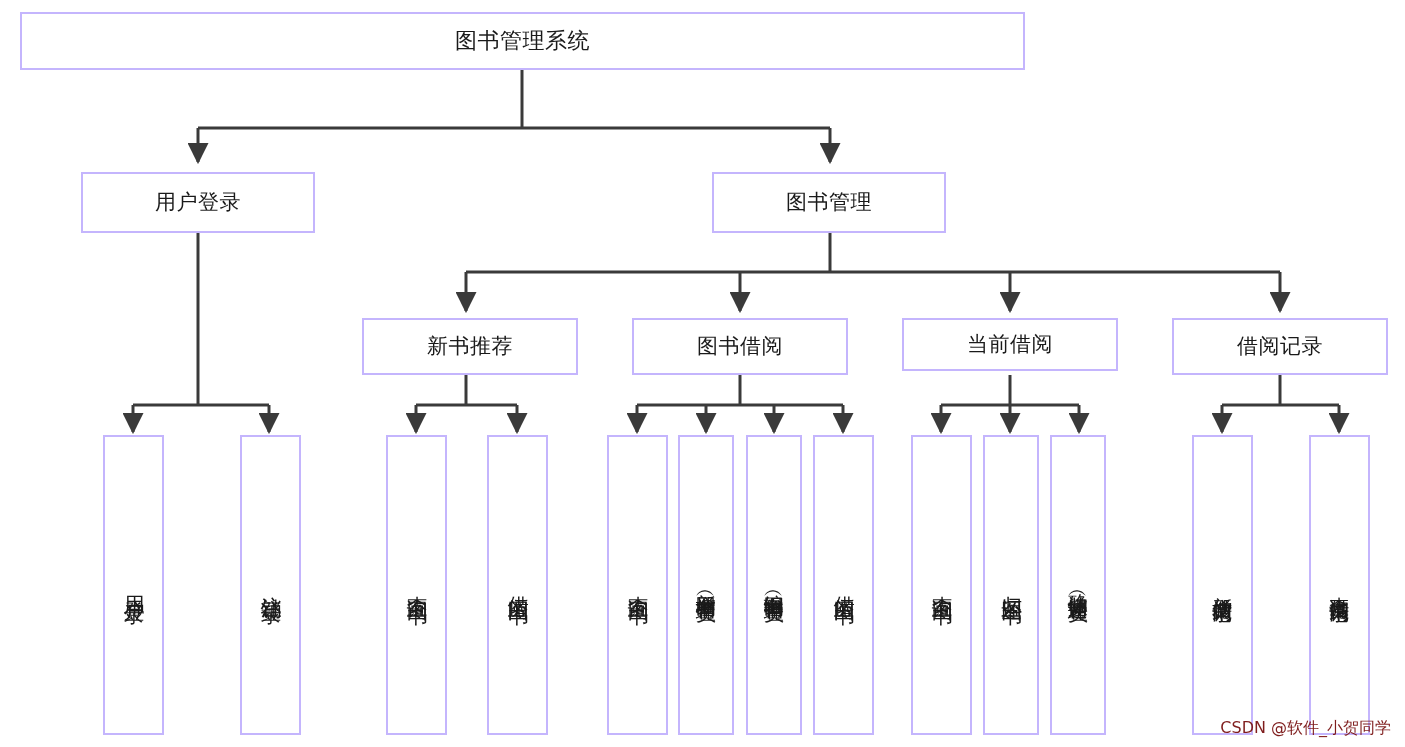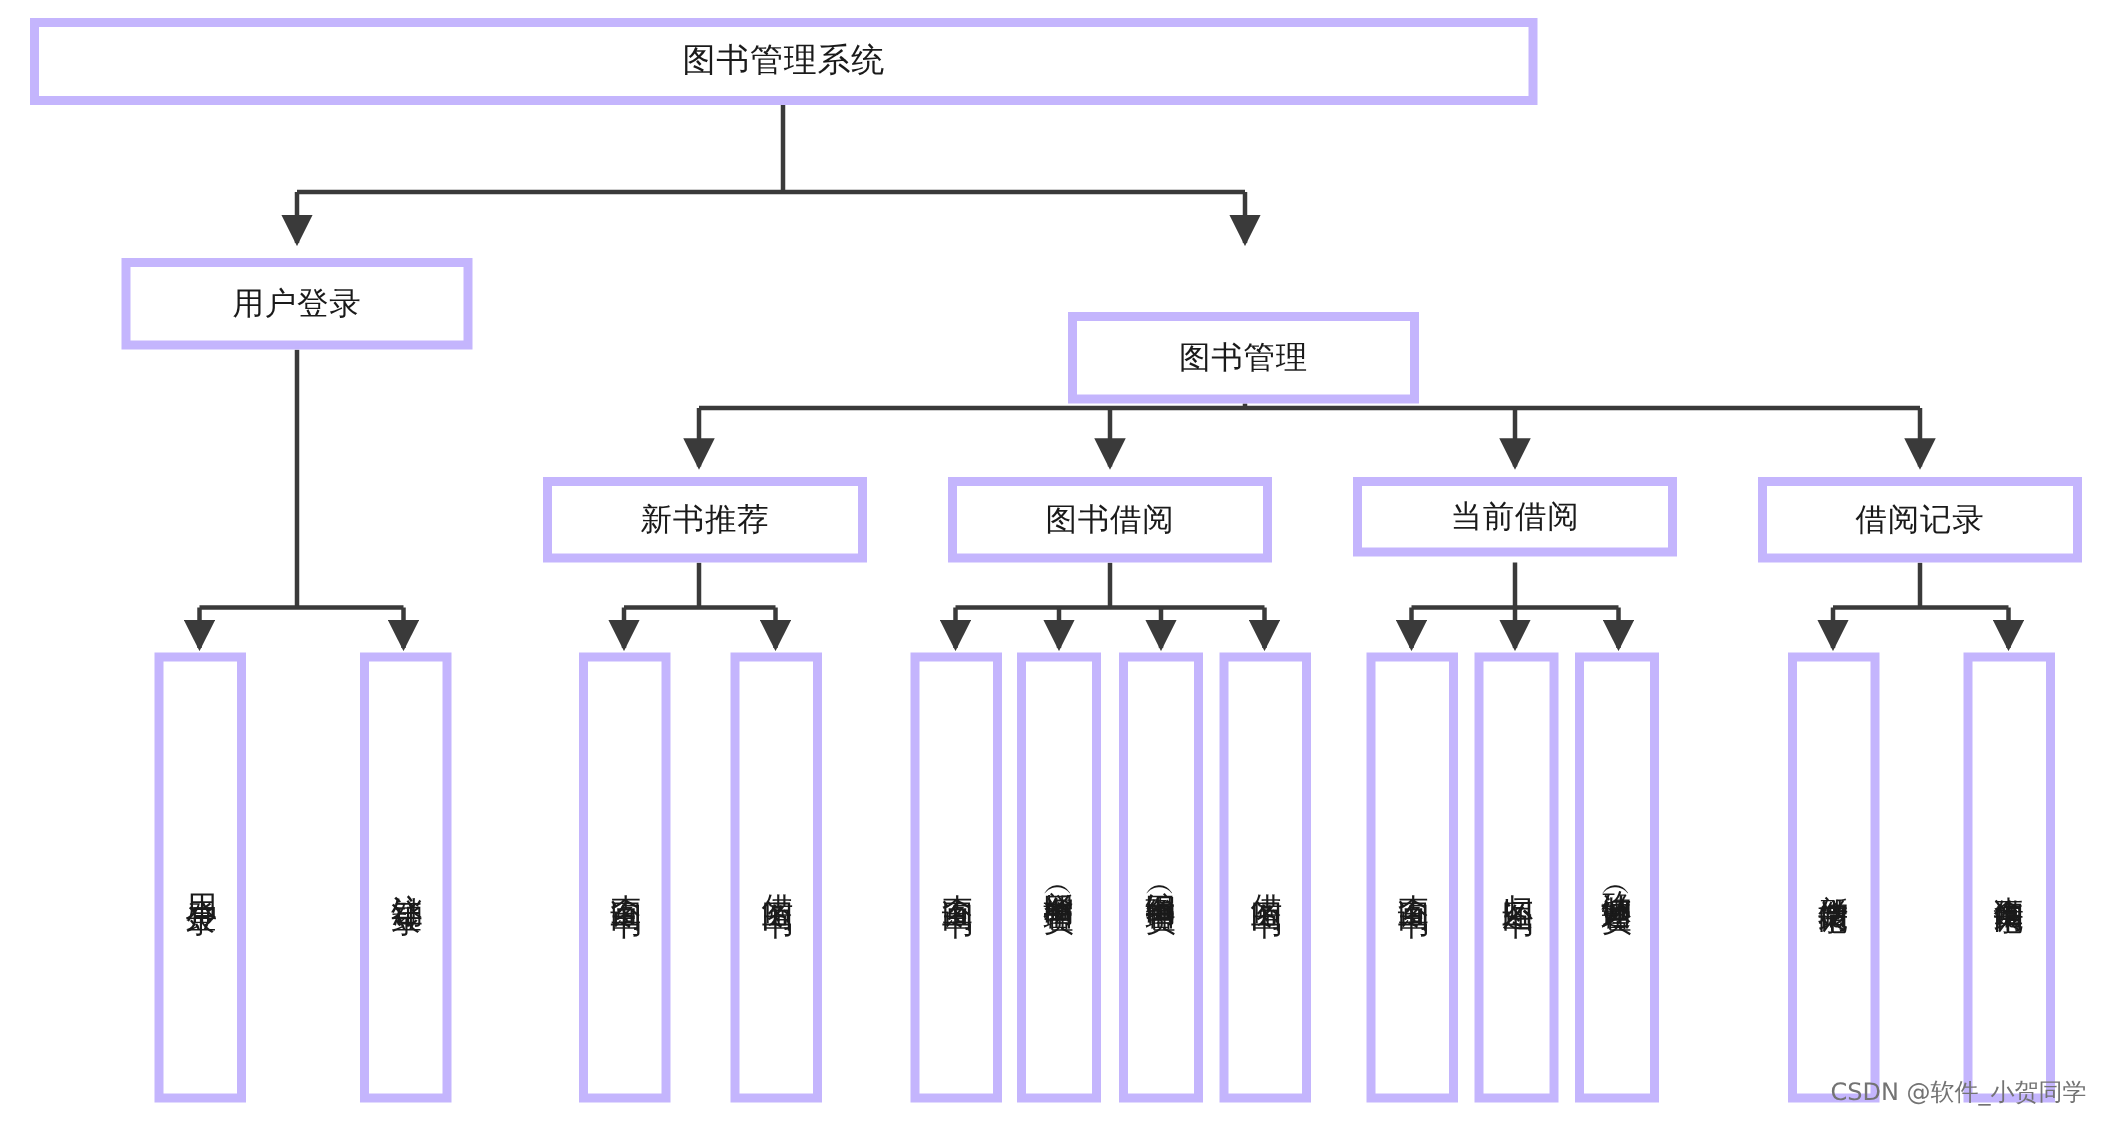--- a/index.html
+++ b/index.html
@@ -23,21 +23,21 @@
     position: absolute;
     left: 0;
     top: 0;
     width: 1405px;
     height: 747px;
   }
   .node {
     position: absolute;
     box-sizing: border-box;
     background: #ffffff;
-    border: 6px solid #c4b5fd;
+    border: 2px solid #c4b5fd;
     display: flex;
     align-items: center;
     justify-content: center;
     z-index: 2;
   }
   .node-label {
     color: #1a1a1a;
     letter-spacing: 0.5px;
     white-space: nowrap;
     line-height: 1.12;
@@ -63,21 +63,21 @@
     text-align: center;
   }
   .node.v.narrow .node-label {
     font-size: 20px;
     letter-spacing: 1.5px;
   }
   #watermark {
     position: absolute;
     right: 14px;
     bottom: 8px;
-    color: #737373;
+    color: #7f1d1d;
     font-size: 16px;
     z-index: 5;
     white-space: nowrap;
     user-select: none;
   }
 </style>
 </head>
 <body>
 
 <div id="diagram-root">
@@ -132,21 +132,21 @@
     </g>
   </svg>
 
   <div class="node h root" style="left:20px; top:12px; width:1005px; height:58px;">
     <span class="node-label">图书管理系统</span>
   </div>
 
   <div class="node h" style="left:81px; top:172px; width:234px; height:61px;">
     <span class="node-label">用户登录</span>
   </div>
-  <div class="node h" style="left:712px; top:172px; width:234px; height:61px;margin-top:36px;">
+  <div class="node h" style="left:712px; top:172px; width:234px; height:61px;">
     <span class="node-label">图书管理</span>
   </div>
 
   <div class="node h" style="left:362px; top:318px; width:216px; height:57px;">
     <span class="node-label">新书推荐</span>
   </div>
   <div class="node h" style="left:632px; top:318px; width:216px; height:57px;">
     <span class="node-label">图书借阅</span>
   </div>
   <div class="node h" style="left:902px; top:318px; width:216px; height:53px;">

